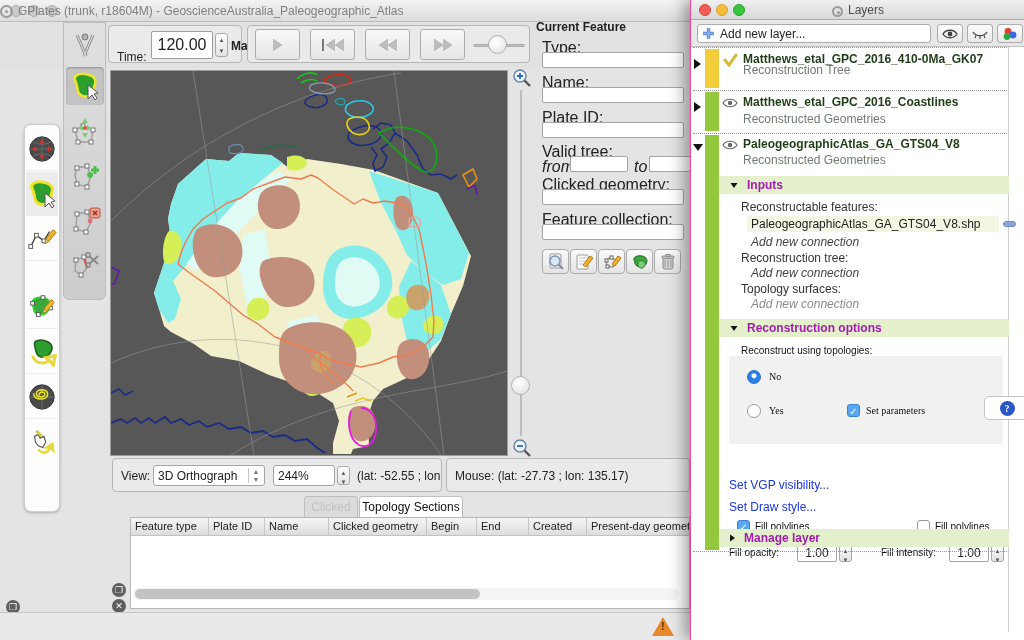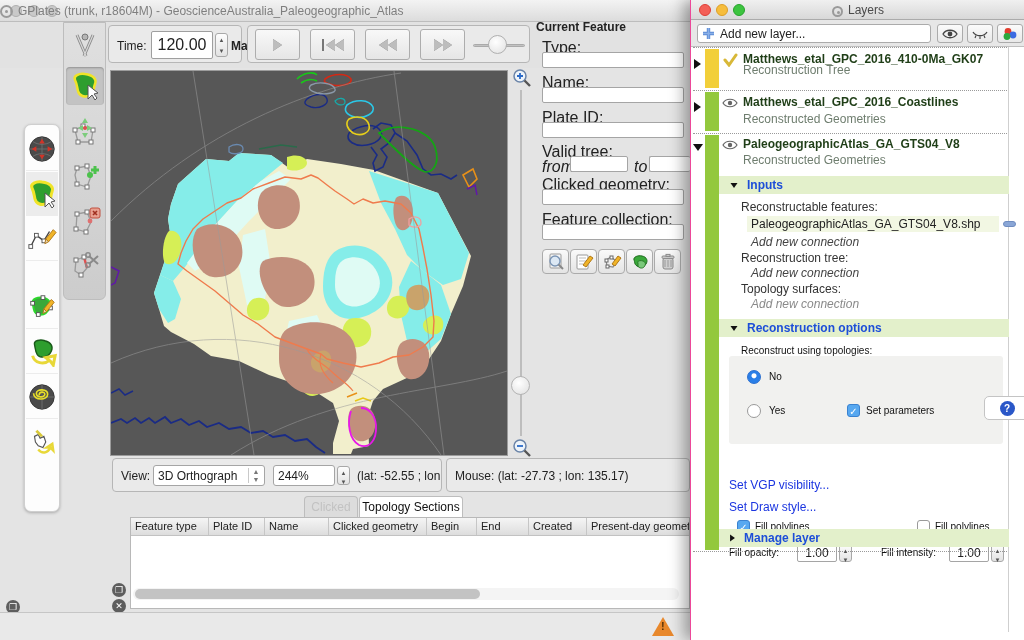--- a/index.html
+++ b/index.html
@@ -16,21 +16,21 @@
   #main-title { left:0; top:4px; width:880px; text-align:left; color:#7f7f7f; font-size:12px; }
   .app-glyph { display:inline-block; width:13px; height:13px; border-radius:50%;
     border:2px solid #9a9a9a; vertical-align:-3px; margin-right:5px; position:relative; }
   .app-glyph:after { content:""; position:absolute; left:3px; top:3px; width:3px; height:3px;
     border-radius:50%; background:#9a9a9a; }
 
   #toolbar-row { left:0; top:22px; width:1024px; height:46px; background:#e2e2e2; }
 
   .groupbox { border:1px solid #b6b6b6; border-radius:4px; background:#eaeaea; }
   #time-group { left:108px; top:25px; width:134px; height:38px; }
-  #time-label { left:8px; top:13px; font-size:12px; }
+  #time-label { left:8px; top:24px; font-size:12px; }
   #time-spin { left:42px; top:5px; width:62px; height:28px; background:#fff;
     border:1px solid #9f9f9f; border-radius:2px; font-size:16px; text-align:center; line-height:26px; }
   .stepper { width:13px; background:linear-gradient(#fdfdfd,#e3e3e3);
     border:1px solid #a8a8a8; border-radius:3px; display:flex; flex-direction:column; }
   .stepper span { flex:1; font-size:6px; line-height:6px; color:#555; text-align:center; padding-top:3px; }
   #time-stepper { left:106px; top:7px; height:24px; }
   #time-unit { left:122px; top:13px; font-size:12px; font-weight:bold; }
 
   #play-group { left:247px; top:25px; width:283px; height:38px; }
   .playbtn { top:3px; width:45px; height:31px; background:linear-gradient(#f8f8f8,#e6e6e6);
@@ -113,28 +113,28 @@
     border:1px solid #ababab; border-radius:3px; display:flex; align-items:center; justify-content:center; }
   #layers-list { left:0; top:47px; width:318px; height:585px; background:#fff; border-right:1px solid #cfcfcf; }
   .dotted { border-top:1px dotted #9a9a9a; left:2px; width:314px; height:0; }
   .expand { width:0; height:0; }
   .expand.closed { border-top:5px solid transparent; border-bottom:5px solid transparent; border-left:7px solid #111; }
   .expand.open { border-left:5px solid transparent; border-right:5px solid transparent; border-top:7px solid #111; }
   .strip { left:14px; width:14px; }
   .lname { left:52px; font-weight:bold; font-size:12px; color:#1f3e17; white-space:nowrap; }
   .ltype { left:52px; font-size:12px; color:#6e7d6e; }
   .section-head { left:28px; width:290px; height:18px; background:#e3f0cb; display:flex;
-    align-items:center; font-weight:bold; font-size:12px; color:#1d4ed8; }
+    align-items:center; font-weight:bold; font-size:12px; color:#a21caf; }
   .section-head .expand { margin:0 8px 0 10px; transform:scale(.8); }
   .inp-label { left:50px; font-size:12px; color:#333; }
   .inp-italic { left:60px; font-size:12px; font-style:italic; color:#444; }
   .file-row { left:56px; width:252px; height:16px; background:#f2f7e3; font-size:12px;
     line-height:16px; padding-left:4px; color:#222; white-space:nowrap; }
   .disconnect { left:312px; width:13px; height:6px; background:#8aa6d6; border:1px solid #6f8cc0; border-radius:3px; }
-  #topo-box { left:38px; width:274px; height:88px; background:#f1f1ef; border-radius:3px; }
+  #topo-box { left:38px; width:274px; height:88px; background:#f1f1ef; border-radius:3px;font-family:Liberation Serif, serif; }
   .radio { width:14px; height:14px; border-radius:50%; border:1px solid #9a9a9a; background:#fff; }
   .radio.on { background:radial-gradient(circle at 50% 40%, #fff 0 2px, #2a7fe8 3px 100%); border-color:#2a6fd0; }
   .cbox { width:13px; height:13px; border-radius:3px; border:1px solid #9a9a9a; background:#fff; }
   .cbox.on { background:#57a8f0; border-color:#3a82d0; color:#fff; font-size:10px; line-height:13px; text-align:center; }
   .ctl-label { font-size:10px; color:#111; }
   .link { font-size:12px; color:#1b35e0; }
   .spinbox { background:#fff; border:1px solid #a5a5a5; border-radius:2px; width:40px; height:18px;
     font-size:12px; text-align:center; line-height:17px; }
   #help-btn { left:255px; top:40px; width:46px; height:24px; background:#fff; border:1px solid #c4c4c4;
     border-radius:5px; display:flex; align-items:center; justify-content:center; }

